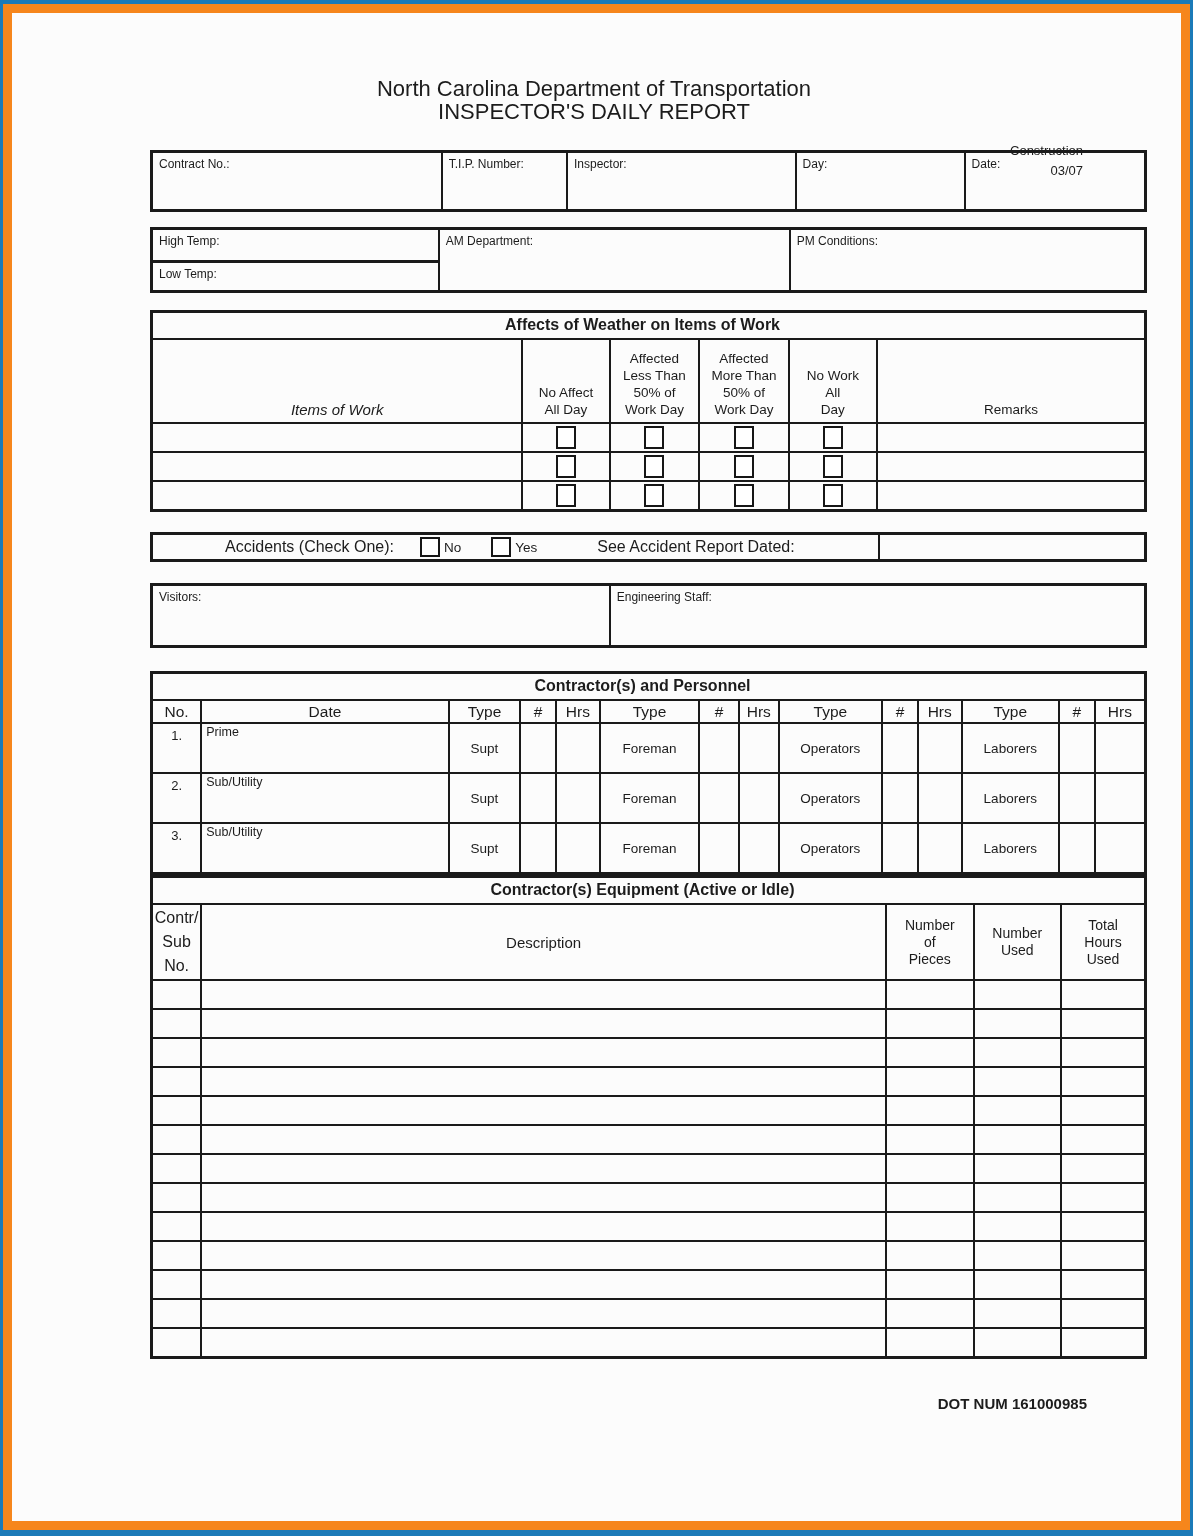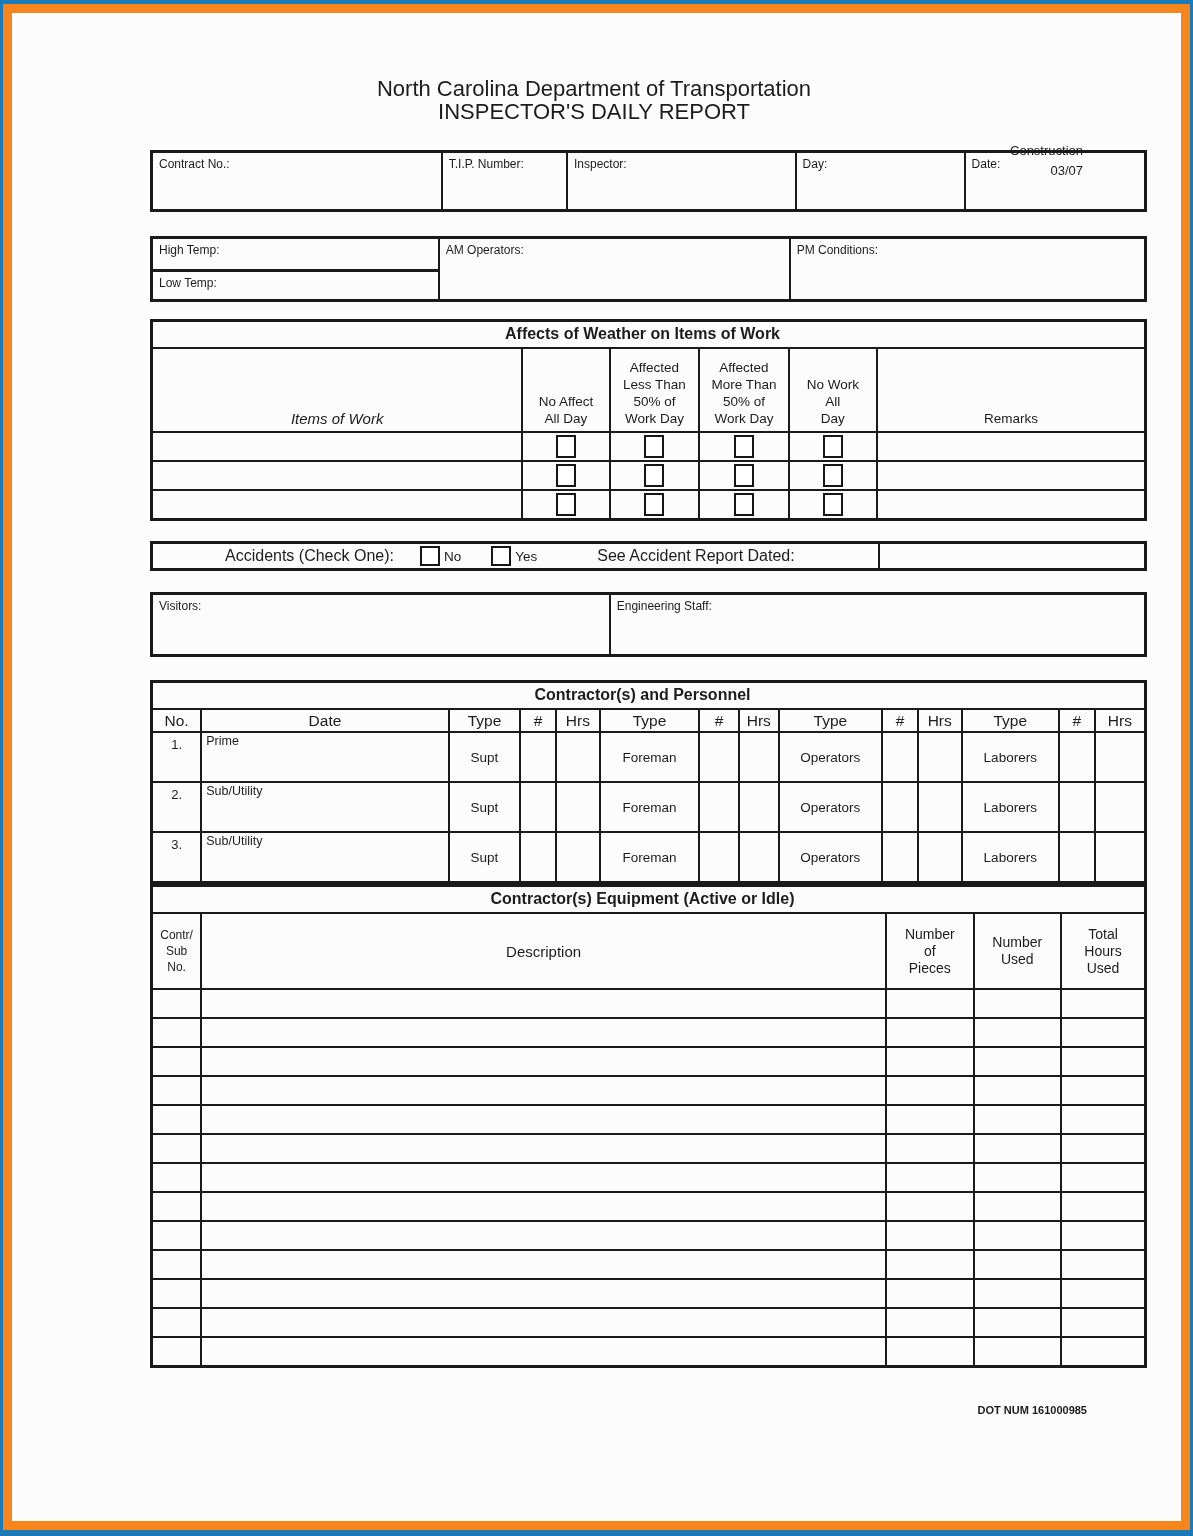--- a/index.html
+++ b/index.html
@@ -58,21 +58,21 @@
     font-weight:bold;
     font-size:16px;
     text-align:center;
     padding:3px 12px 4px 0;
   }
   .ml{white-space:pre-line;}
   
   #info-table{margin-top:27px;}
   #info-table td{height:56px;vertical-align:top;}
   
-  #cond-table{margin-top:24px;padding-left:34px;}
+  #cond-table{margin-top:15px;padding-left:34px;}
   #cond-table td{vertical-align:top;}
   #cond-table .r1{height:30px;}
   #cond-table .r2{height:27px;}
   #cond-table .thick{border-bottom-width:3px;}
   
   #weather-table{margin-top:17px;}
   #weather-table th.colhead{
     vertical-align:bottom;
     text-align:center;
     font-size:13.5px;
@@ -110,30 +110,30 @@
   #personnel-table td{height:44px;}
   #personnel-table td.pno{vertical-align:top;text-align:center;font-size:13px;padding-top:4px;}
   #personnel-table td.pname{vertical-align:top;text-align:left;font-size:12.5px;padding:1px 4px;}
   #personnel-table td.ptype{vertical-align:middle;text-align:center;font-size:13.5px;}
   
   #equipment-table{}
   #equipment-table th.eh{
     text-align:center;vertical-align:middle;height:74px;
     font-size:14px;line-height:17px;
   }
-  #equipment-table th.eh-contr{font-size:12px;line-height:16px;}
+  #equipment-table th.eh-contr{font-size:16px;line-height:24px;}
   #equipment-table th.eh-desc{font-size:15px;border-radius:20px;}
   #equipment-table td{height:27px;}
   
   .dot-num{
     margin-top:36px;
     text-align:right;
     padding-right:60px;
     font-weight:bold;
-    font-size:11px;
+    font-size:15px;
   }
 </style>
 </head>
 <body>
 
 <div class="page">
   <div class="content">
 
     <div class="corner">
       <div>Construction</div>
@@ -179,21 +179,21 @@
         <col style="width:28.9%">
           <col style="width:35.3%">
           <col style="width:35.8%">
       </colgroup>
       <tbody>
           <tr>
         <td class="r1 thick">
           <span class="cell-label lbl">High Temp:</span>
         </td>
         <td rowspan="2">
-          <span class="cell-label lbl">AM Operators:</span>
+          <span class="cell-label lbl">AM Department:</span>
         </td>
         <td rowspan="2">
           <span class="cell-label lbl">PM Conditions:</span>
         </td>
       </tr>
       <tr>
         <td class="r2">
           <span class="cell-label lbl">Low Temp:</span>
         </td>
       </tr>

